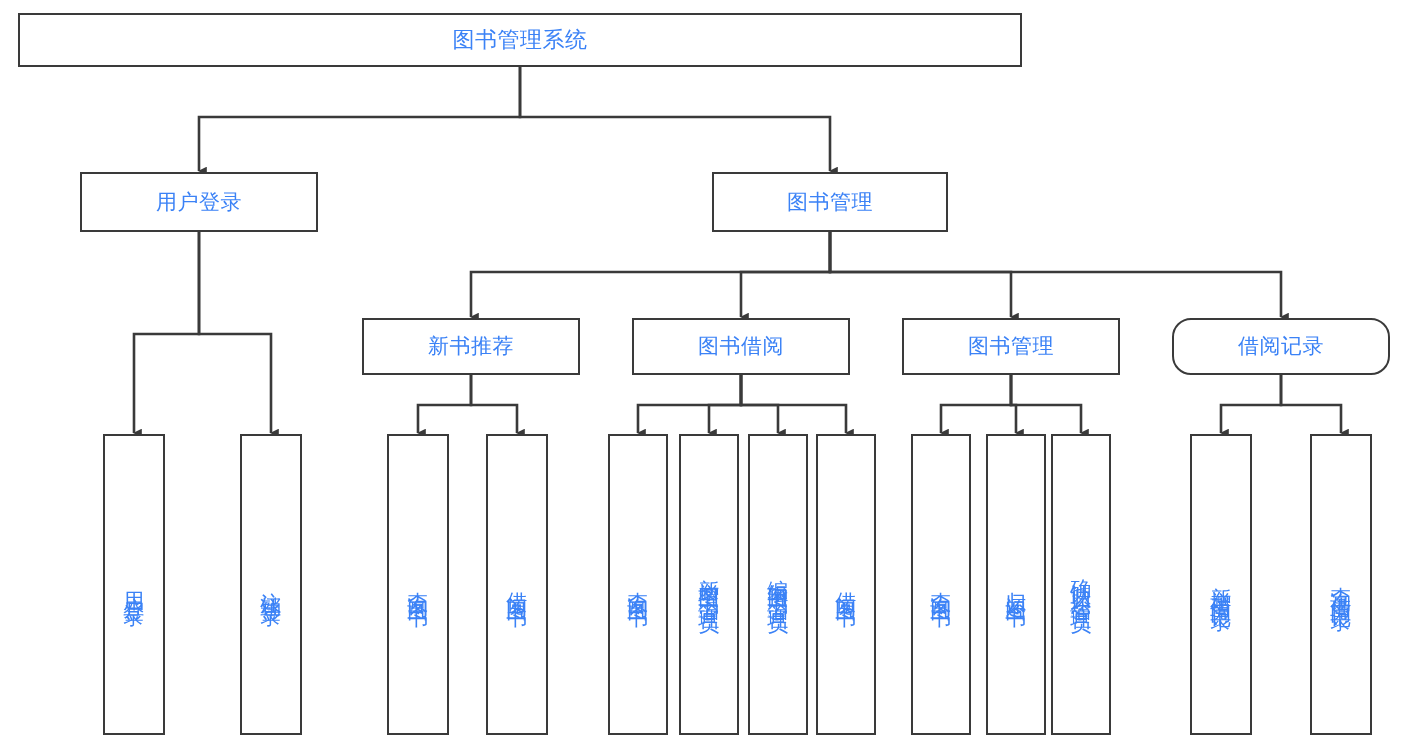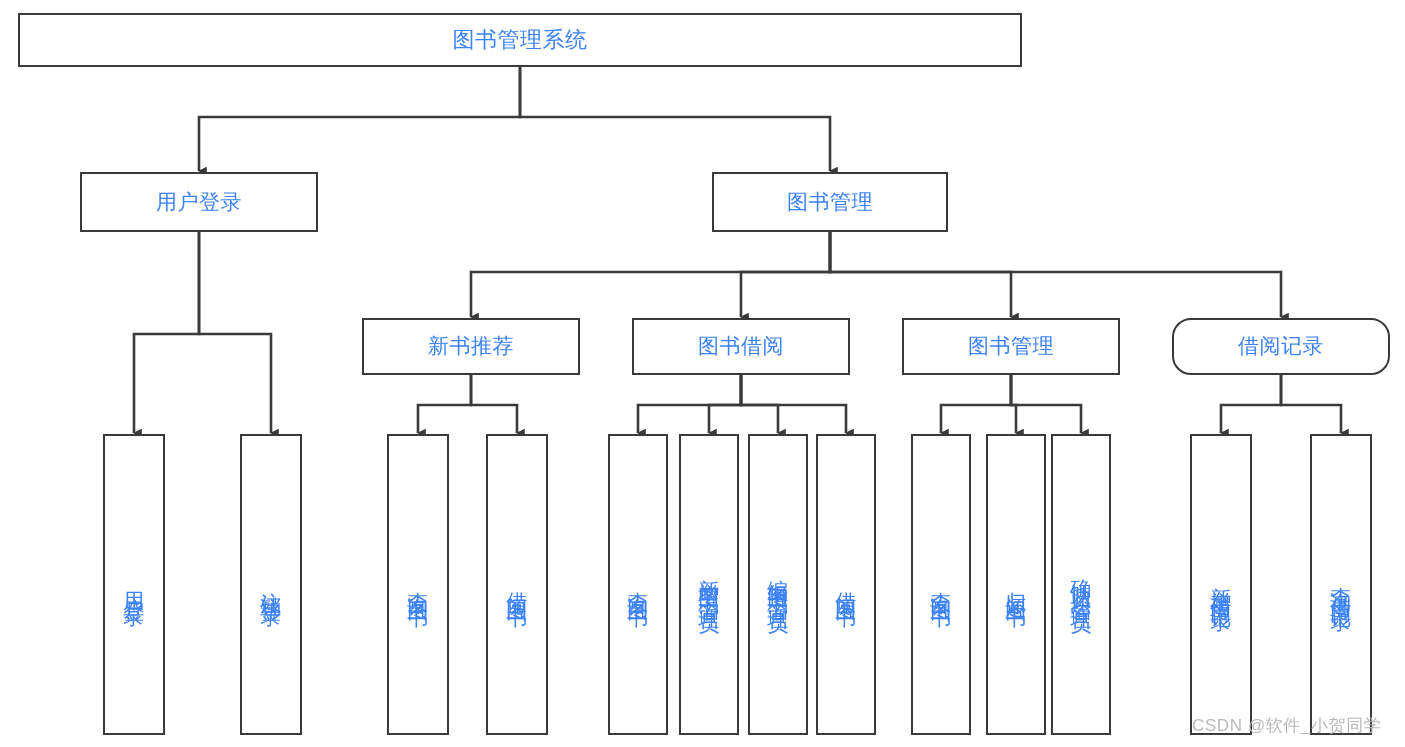--- a/index.html
+++ b/index.html
@@ -164,15 +164,14 @@
         <span class="lbl">确认归还（管理员）</span>
       </div>
       <div class="node vert" style="left: 1190px; top: 434px; width: 62px; height: 301px;">
         <span class="lbl">新增借阅记录</span>
       </div>
       <div class="node vert" style="left: 1310px; top: 434px; width: 62px; height: 301px;">
         <span class="lbl">查询借阅记录</span>
       </div>
     </div>
 
-  <div class="watermark" style="left: 1192px; top: 714px;">CSDN @软件_小贺同学</div>
 
 </div>
 
 </body></html>

